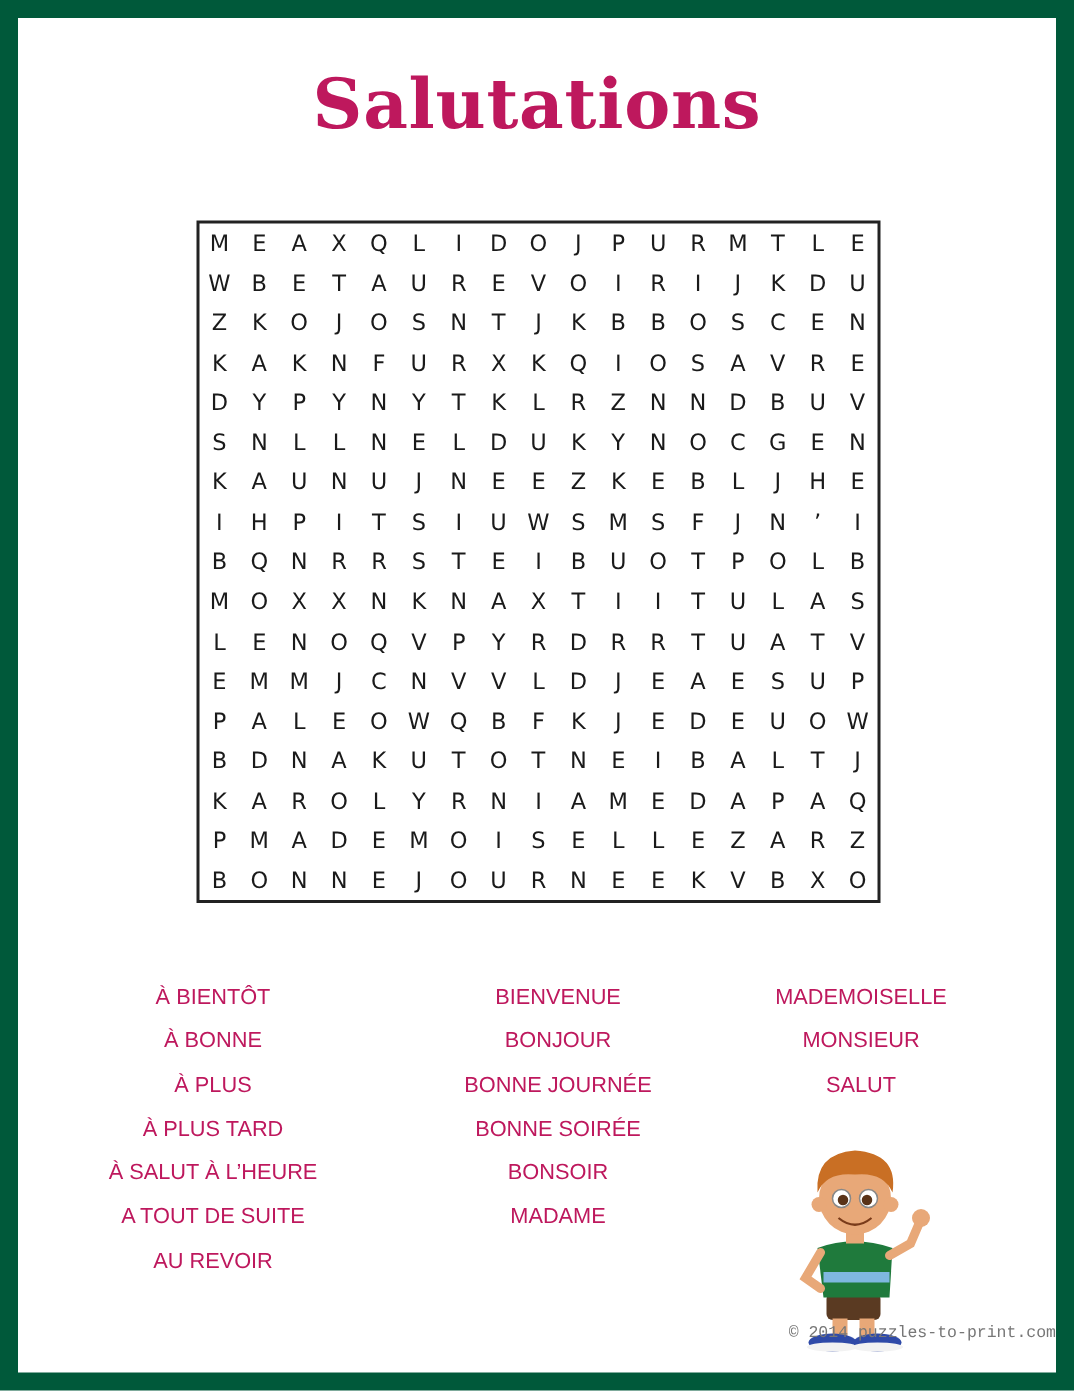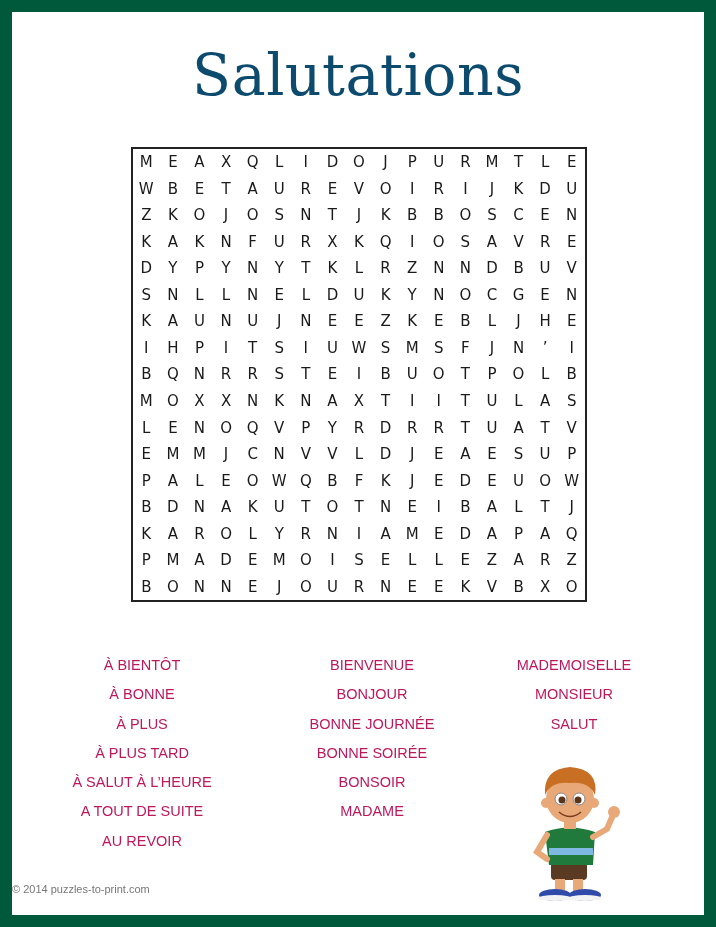--- a/index.html
+++ b/index.html
@@ -1,29 +1,29 @@
 <!DOCTYPE html>
 <html><head>
 <meta charset="utf-8">
 <style>
   html, body { margin:0; padding:0; }
   body { width:716px; height:927px; background:#00593a; position:relative; overflow:hidden; }
   .page { position:absolute; left:12px; top:12px; width:692px; height:903px; background:#ffffff; }
   .title { position:absolute; left:0; top:30px; width:716px; text-align:center;
-    font-family:"DejaVu Serif", serif; font-weight:normal; font-size:57px; color:#0c4a6e; letter-spacing:0.5px; margin-left:-12px; }
+    font-family:"DejaVu Serif", serif; font-weight:bold; font-size:46px; color:#be185d; letter-spacing:0.5px; margin-left:-12px; }
   .grid { position:absolute; left:119px; top:135px; width:452px; height:451px;
     border:2px solid #222; display:grid; grid-template-columns:repeat(17, 1fr); grid-template-rows:repeat(17, 1fr); }
   .cell { display:flex; align-items:center; justify-content:center;
     font-family:"DejaVu Sans", sans-serif; font-size:15px; color:#1a1a1a; }
   .words { position:absolute; top:643px; left:0; width:692px; }
   .col { position:absolute; top:0; width:200px; text-align:center; }
   .word { height:29.3px; line-height:20px; font-family:"Liberation Sans", sans-serif; font-size:14.5px; color:#be185d; }
   .col1 { left:30px; } .col2 { left:260px; } .col3 { left:462px; }
-  .copyright { position:absolute; top:871px; left:0; width:692px; text-align:left;
-    font-family:Liberation Sans, sans-serif; font-size:11px; color:#777; }
+  .copyright { position:absolute; top:871px; left:0; width:692px; text-align:right;
+    font-family:Liberation Mono, monospace; font-size:11px; color:#777; }
   .boy { position:absolute; left:505px; top:745px; width:105px; height:150px; }
 </style>
 </head>
 <body>
 
 <div class="page">
   <div class="title">Salutations</div>
 
   <div class="grid" id="grid">
       <div class="cell">M</div>

